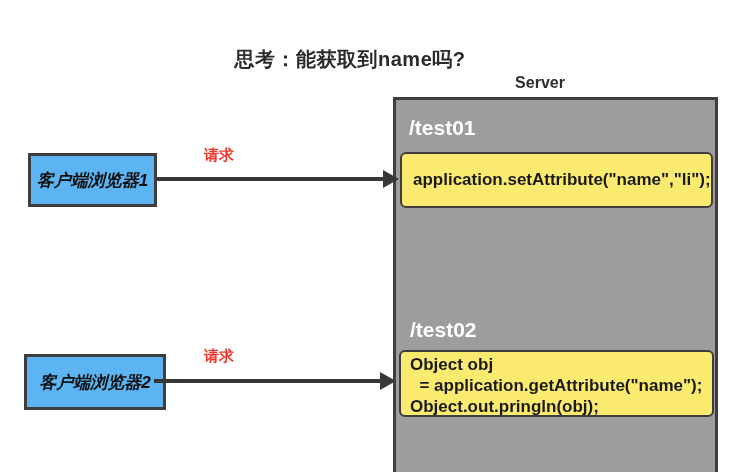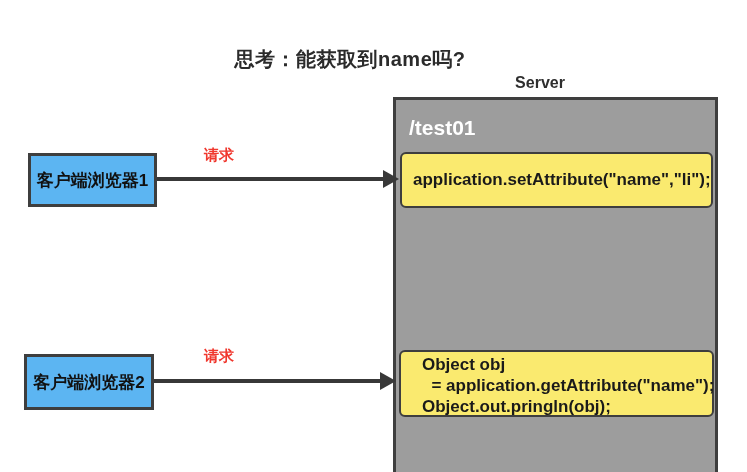--- a/index.html
+++ b/index.html
@@ -46,32 +46,32 @@
     position:absolute;background:var(--code-fill);
     border:2px solid var(--border);border-radius:6px;
     font-size:17px;font-weight:bold;color:#1A1A1A;
   }
   .code1{
     left:4px;top:52px;width:313px;height:56px;
     display:flex;align-items:center;padding-left:11px;
   }
   .code2{
     left:3px;top:250px;width:315px;height:67px;
-    padding:2px 21px;line-height:21px;
+    padding:2px 9px;line-height:21px;
   }
   .code-line{white-space:pre;}
 
   .client-box{
     position:absolute;background:var(--client-fill);
     border:3px solid var(--border);
     display:flex;align-items:center;justify-content:center;
-    font-size:17px;font-weight:bold;color:#111111;
+    font-size:17px;font-weight:bold;color:#111111;font-style:italic;
   }
   .client1{left:28px;top:153px;width:129px;height:54px;}
-  .client2{left:24px;top:354px;width:130px;height:56px;}
+  .client2{left:24px;top:354px;width:142px;height:56px;}
 
   .request-label{
     position:absolute;width:120px;text-align:left;
     font-size:15px;font-weight:bold;color:var(--request-label);
   }
   .label1{left:204px;top:146px;}
   .label2{left:204px;top:347px;}
 
   .arrow-line{
     position:absolute;height:4px;background:var(--arrow);
@@ -96,20 +96,21 @@
 
   <div class="server-label">Server</div>
 
   <div class="server-box">
     <div class="endpoint-path path1">/test01</div>
 
     <div class="code-box code1">
       <div class="code-line">application.setAttribute("name","li");</div>
     </div>
 
+    <div class="endpoint-path path2">/test02</div>
 
     <div class="code-box code2">
       <div class="code-line">Object obj</div>
       <div class="code-line">  = application.getAttribute("name");</div>
       <div class="code-line">Object.out.pringln(obj);</div>
     </div>
   </div>
 
   <div class="client-box client1">
     <span>客户端浏览器1</span>

